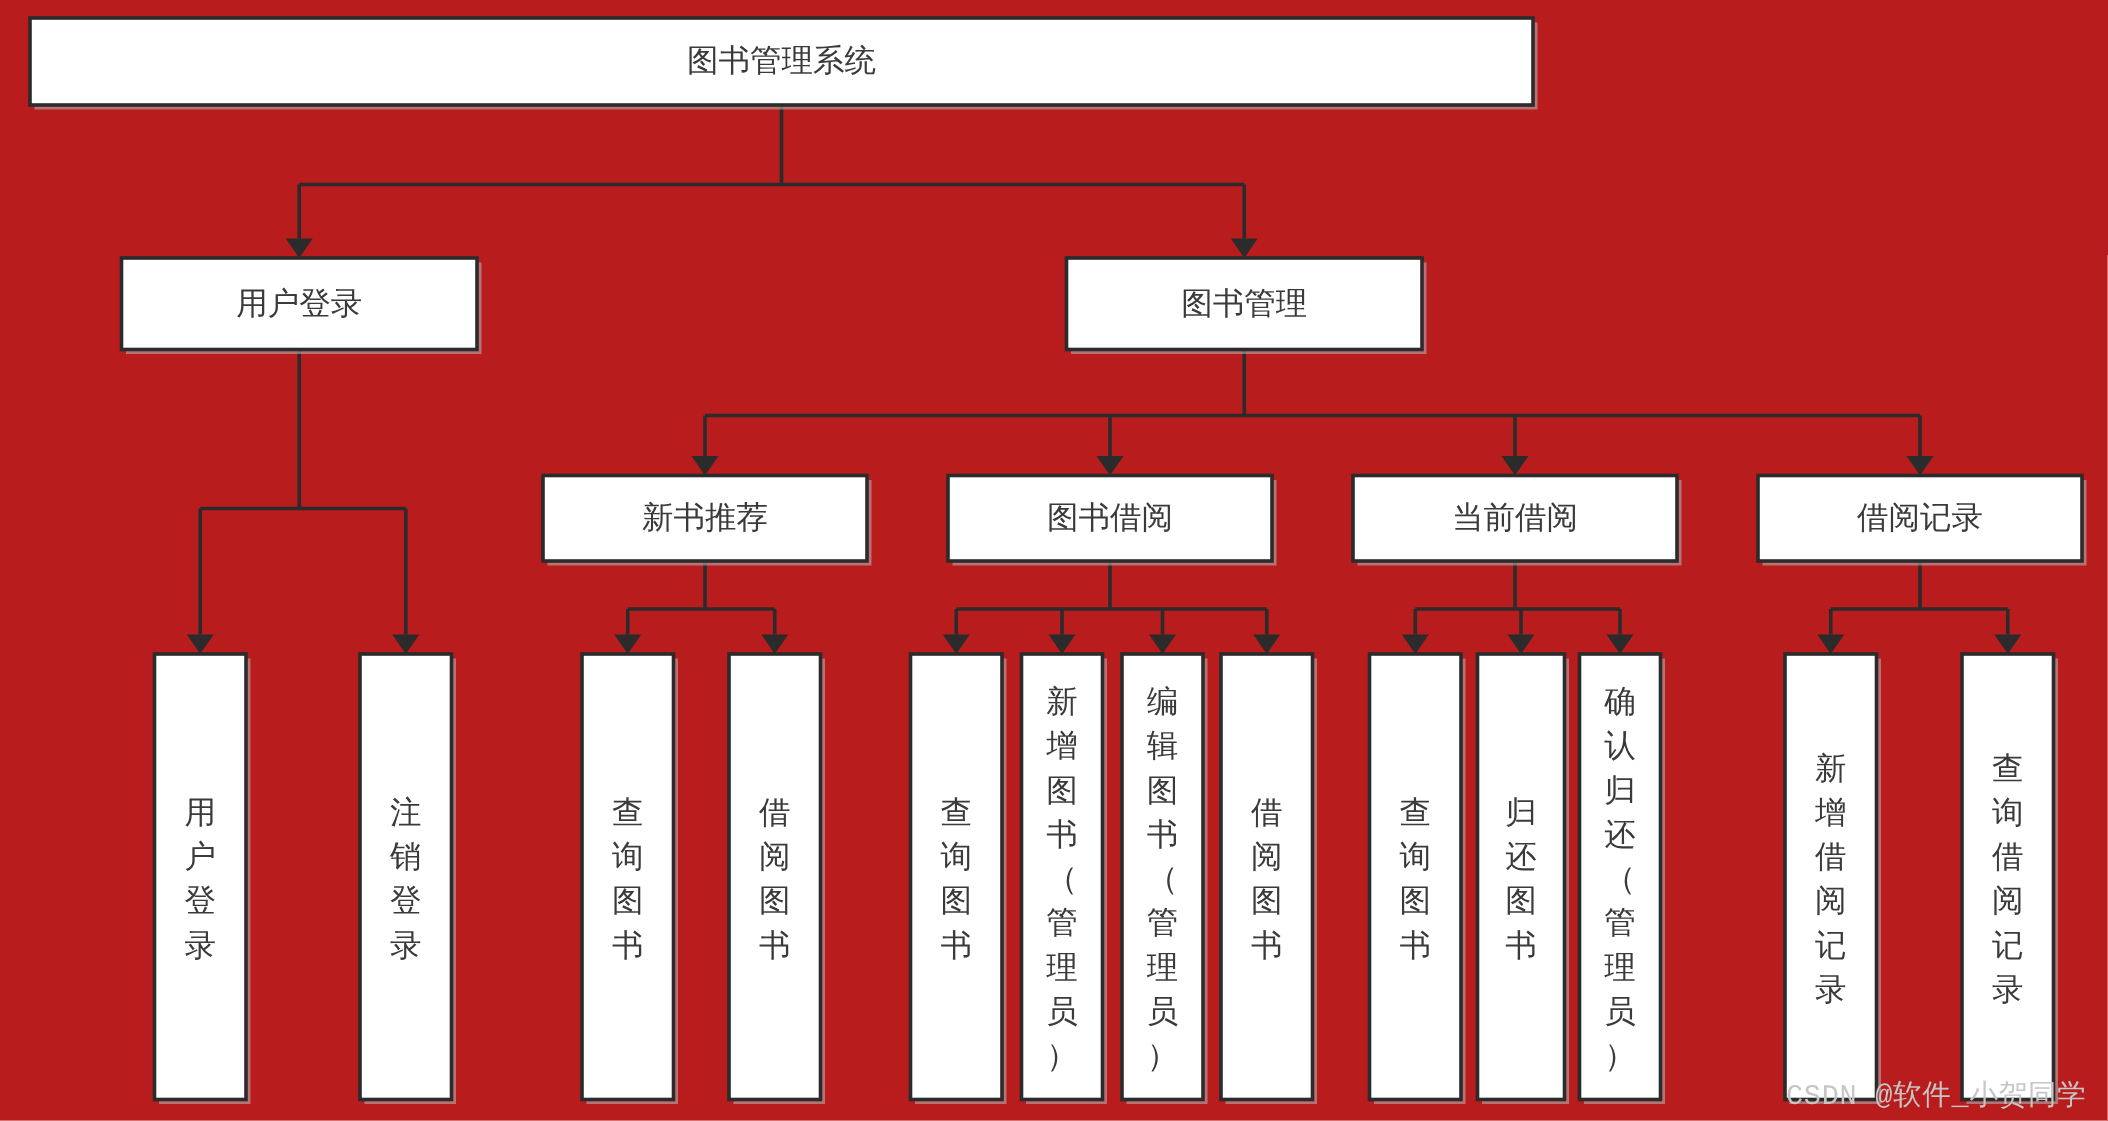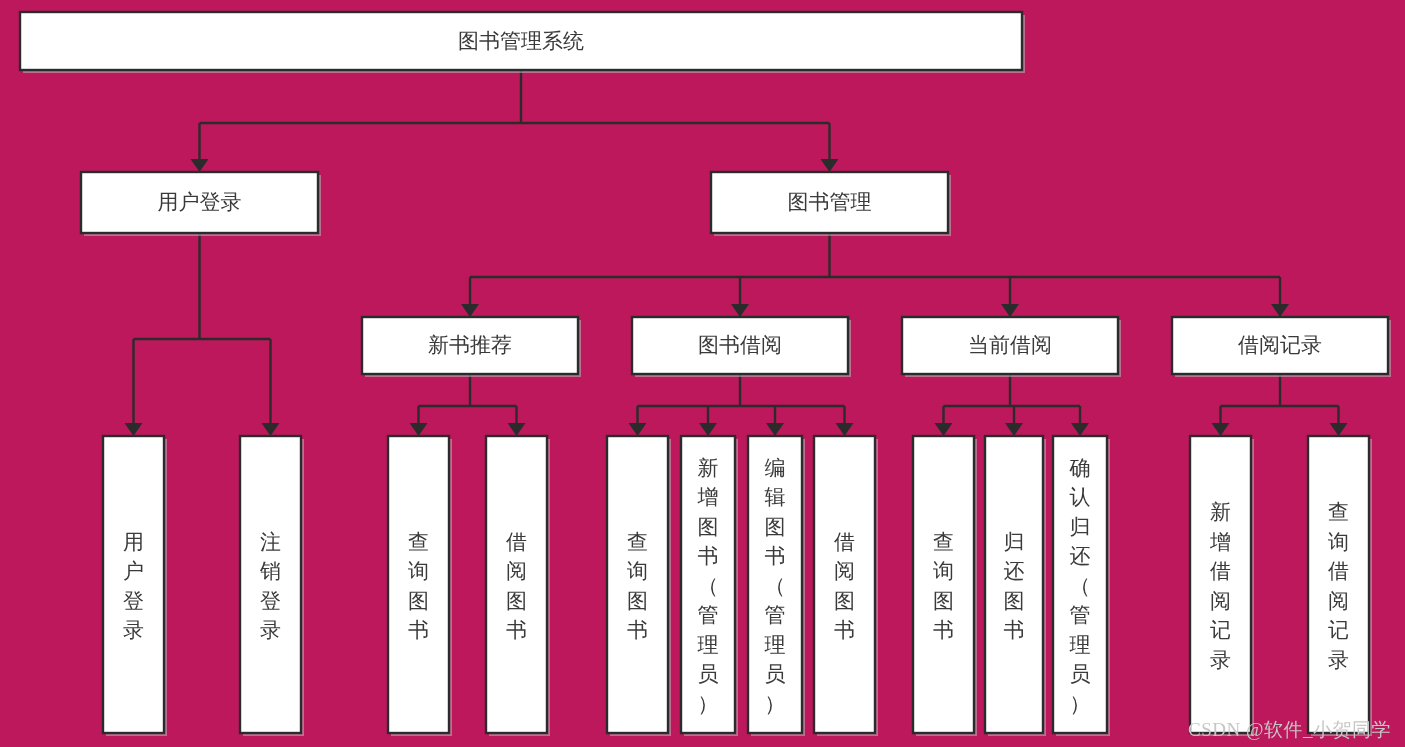--- a/index.html
+++ b/index.html
@@ -11,21 +11,21 @@
   body {
     width: 1405px;
     height: 747px;
     overflow: hidden;
     font-family: "Liberation Sans", "DejaVu Sans", sans-serif;
   }
   #diagram-root {
     position: relative;
     width: 1405px;
     height: 747px;
-    background: #be185d;
+    background: #b91c1c;
   }
   svg#diagram-svg {
     position: absolute;
     left: 0;
     top: 0;
     width: 1405px;
     height: 747px;
     display: block;
   }
   .node-box {
@@ -59,21 +59,21 @@
     font-family: "Liberation Sans", "DejaVu Sans", sans-serif;
     font-size: 21px;
     text-anchor: middle;
   }
   .watermark-text {
     position: absolute;
     right: 14px;
     bottom: 4px;
     color: #c6c6c6;
     font-size: 19px;
-    font-family: Liberation Serif, serif;
+    font-family: Liberation Mono, monospace;
     letter-spacing: 0.5px;
     white-space: nowrap;
     user-select: none;
   }
 </style>
 </head>
 <body>
 
 <div id="diagram-root">
   <svg id="diagram-svg" viewBox="0 0 1405 747">

